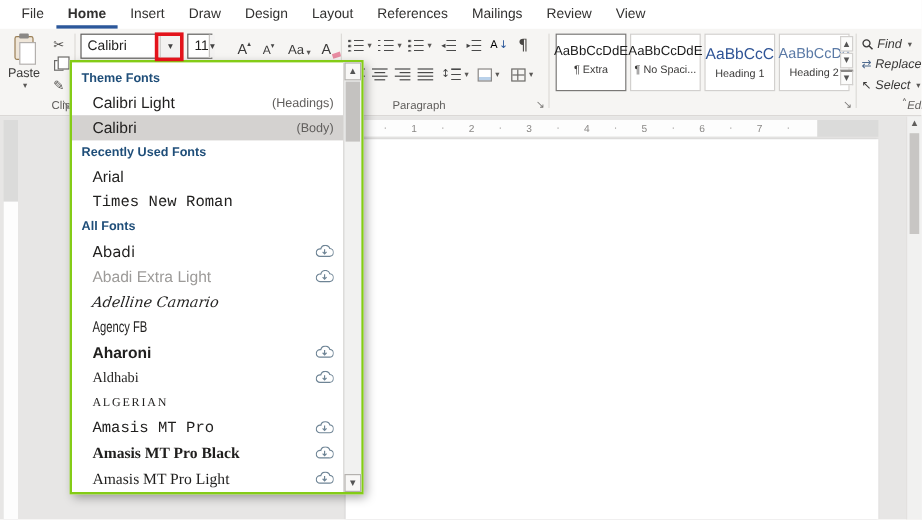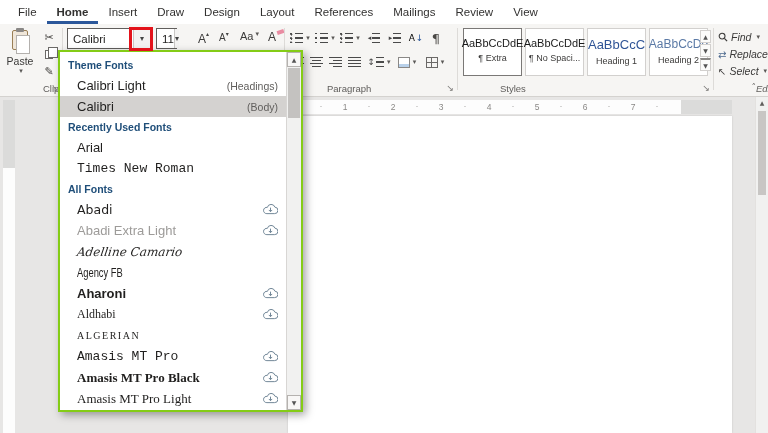--- a/index.html
+++ b/index.html
@@ -42,21 +42,21 @@
   
   .g-font { position:absolute; left:62px; top:0; width:222px; height:100%; }
   .combo { position:absolute; height:21px; border:1px solid #605e5c; background:#fff;
            display:flex; align-items:stretch; }
   .combo .val { flex:1; display:flex; align-items:center; padding-left:5px; font-size:11.5px; color:#201f1e; }
   .combo .arr { width:17px; display:flex; align-items:center; justify-content:center;
                 background:#f3f2f1; border-left:1px solid #c8c6c4; }
   .combo .arr::before { content:'▾'; font-family:"DejaVu Sans",sans-serif; font-size:8px; color:#444; }
   .fname-box { left:5px; top:4px; width:84px; }
   .fsize-box { left:94px; top:4px; width:21px; }
-  .fbtn { position:absolute; top:6px; height:18px; display:flex; 
+  .fbtn { position:absolute; top:6px; height:18px; display:flex; align-items:flex-end;
           font-size:12px; color:#3b3a39; }
   .ic-grow::before { content:'A'; font-size:12px; }
   .ic-grow::after  { content:'▴'; font-family:"DejaVu Sans",sans-serif; font-size:6px; vertical-align:7px; color:#444; }
   .ic-shrink::before { content:'A'; font-size:10px; }
   .ic-shrink::after  { content:'▾'; font-family:"DejaVu Sans",sans-serif; font-size:6px; vertical-align:5px; color:#444; }
   .eraser { display:inline-block; width:7px; height:4px; background:#e98ca2; margin-left:1px;
             transform:rotate(-18deg); }
 
   
   .g-para { position:absolute; left:284px; top:0; width:173px; height:100%; }
@@ -306,21 +306,20 @@
           <div class="style-card">
     <div class="prev" style="color: rgb(91, 122, 166); font-size: 12px;">AaBbCcDd</div>
     <div class="sname">Heading 2</div>
   </div>
         </div>
       <div class="st-arrows">
         <span>▲</span>
         <span>▼</span>
         <span class="more">▼</span>
       </div>
-      <div class="grp-label">Styles</div>
       <span class="launcher glyph" style="right:3px;">↘</span>
     </div>
 
     <div class="divider" style="left:713px;"></div>
 
     <div class="g-edit">
       <div class="erow" style="top:6px;">
         <svg width="10" height="10" viewBox="0 0 11 11">
           <circle cx="4.5" cy="4.5" r="3.2" fill="none" stroke="#3b3a39" stroke-width="1.2"></circle>
           <line x1="7" y1="7" x2="10" y2="10" stroke="#3b3a39" stroke-width="1.4"></line>

